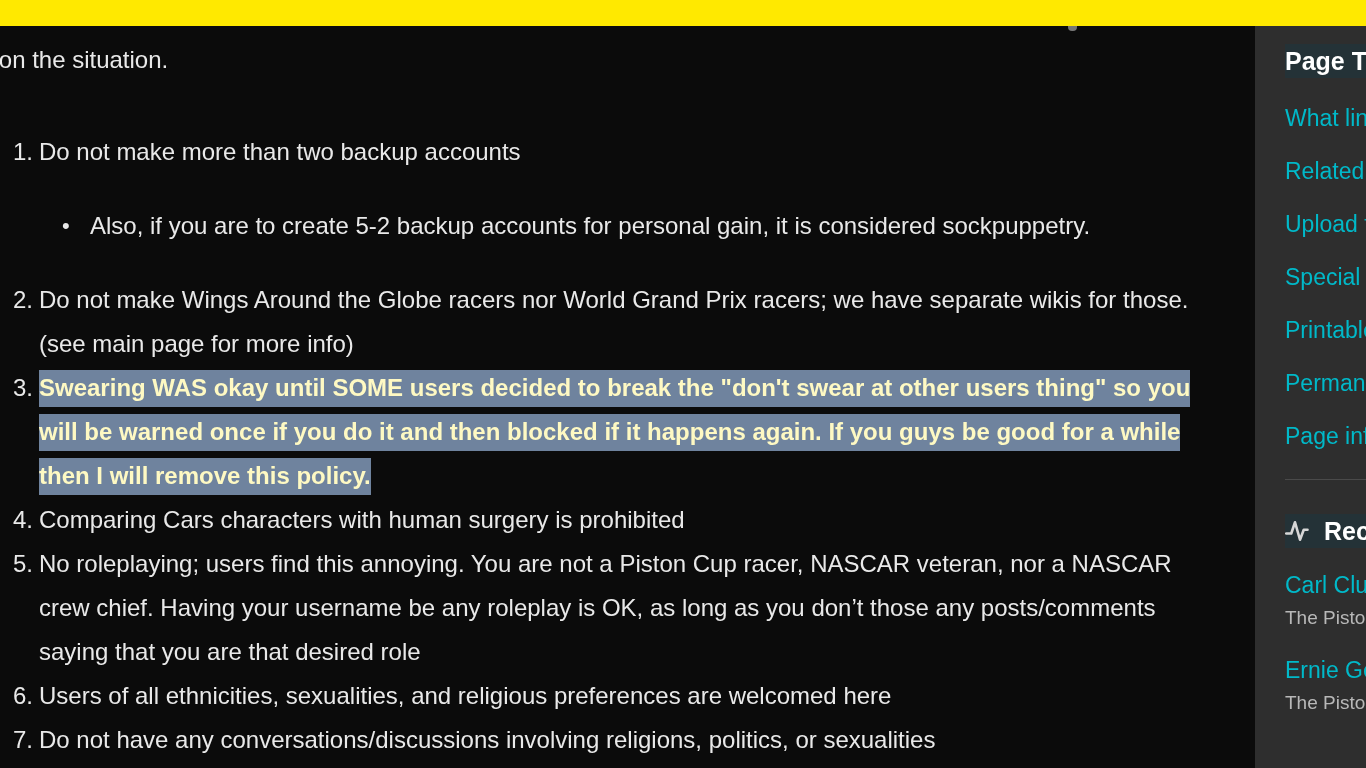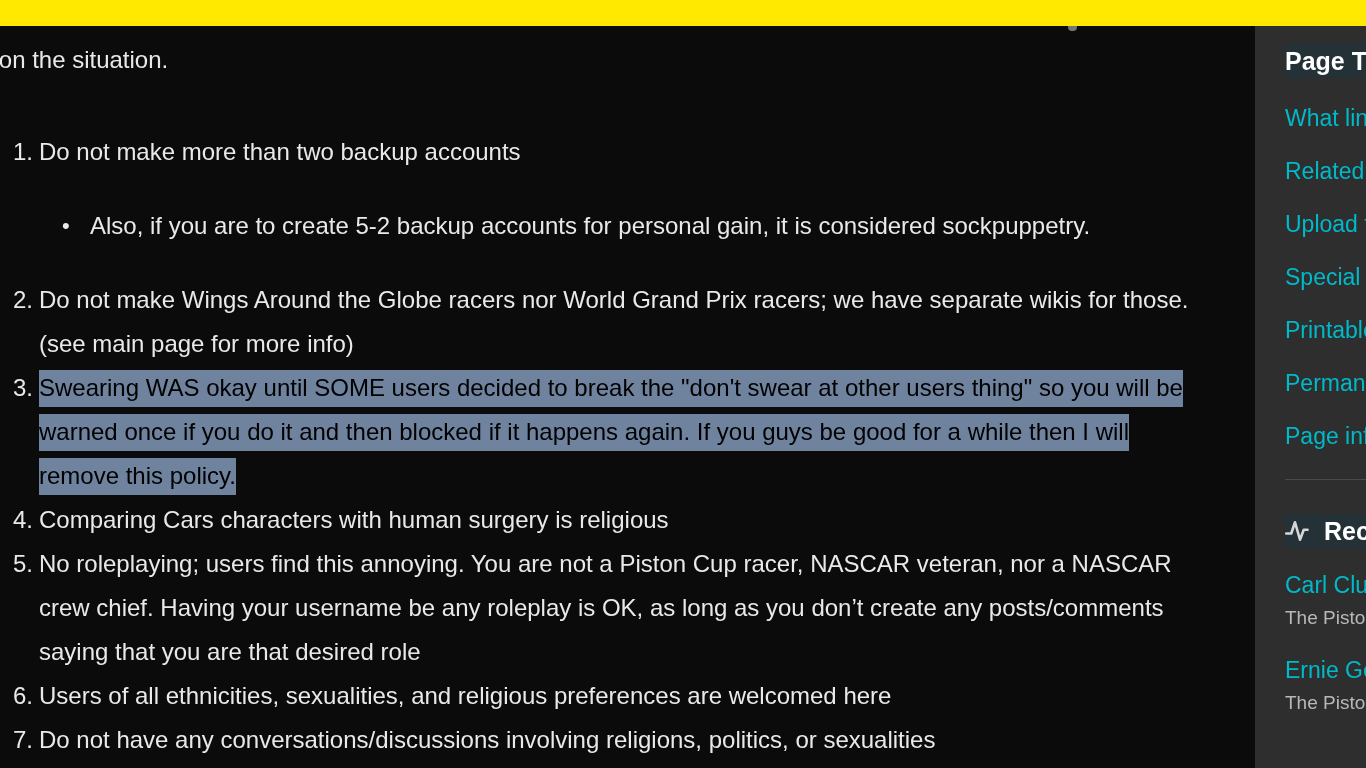--- a/index.html
+++ b/index.html
@@ -119,22 +119,22 @@
     color: #e9e9e9;
   }
 
   .spacer-row { height: 30px; }
 
   
   .rule.selected .rule-num {
     background: transparent;
   }
   .rule.selected .rule-body {
-    font-weight: normal;
-    color: #000000;
+    font-weight: bold;
+    color: #fef9c3;
   }
   .rule.selected .rule-body .seltext {
     background: #6f839e;
     box-decoration-break: clone;
     -webkit-box-decoration-break: clone;
     padding: 4px 0 6px 0;
   }
 
   
   .rail {
@@ -262,26 +262,26 @@
         <div class="rule-body">Do not make Wings Around the Globe racers nor World Grand Prix racers; we have separate wikis for those. (see main page for more info)</div>
       </div>
 
       <div class="rule selected">
         <div class="rule-num">3.</div>
         <div class="rule-body"><span class="seltext">Swearing WAS okay until SOME users decided to break the "don't swear at other users thing" so you will be warned once if you do it and then blocked if it happens again. If you guys be good for a while then I will remove this policy.</span></div>
       </div>
 
       <div class="rule">
         <div class="rule-num">4.</div>
-        <div class="rule-body">Comparing Cars characters with human surgery is religious</div>
+        <div class="rule-body">Comparing Cars characters with human surgery is prohibited</div>
       </div>
 
       <div class="rule">
         <div class="rule-num">5.</div>
-        <div class="rule-body">No roleplaying; users find this annoying. You are not a Piston Cup racer, NASCAR veteran, nor a NASCAR crew chief. Having your username be any roleplay is OK, as long as you don’t create any posts/comments saying that you are that desired role</div>
+        <div class="rule-body">No roleplaying; users find this annoying. You are not a Piston Cup racer, NASCAR veteran, nor a NASCAR crew chief. Having your username be any roleplay is OK, as long as you don’t those any posts/comments saying that you are that desired role</div>
       </div>
 
       <div class="rule">
         <div class="rule-num">6.</div>
         <div class="rule-body">Users of all ethnicities, sexualities, and religious preferences are welcomed here</div>
       </div>
 
       <div class="rule">
         <div class="rule-num">7.</div>
         <div class="rule-body">Do not have any conversations/discussions involving religions, politics, or sexualities</div>

